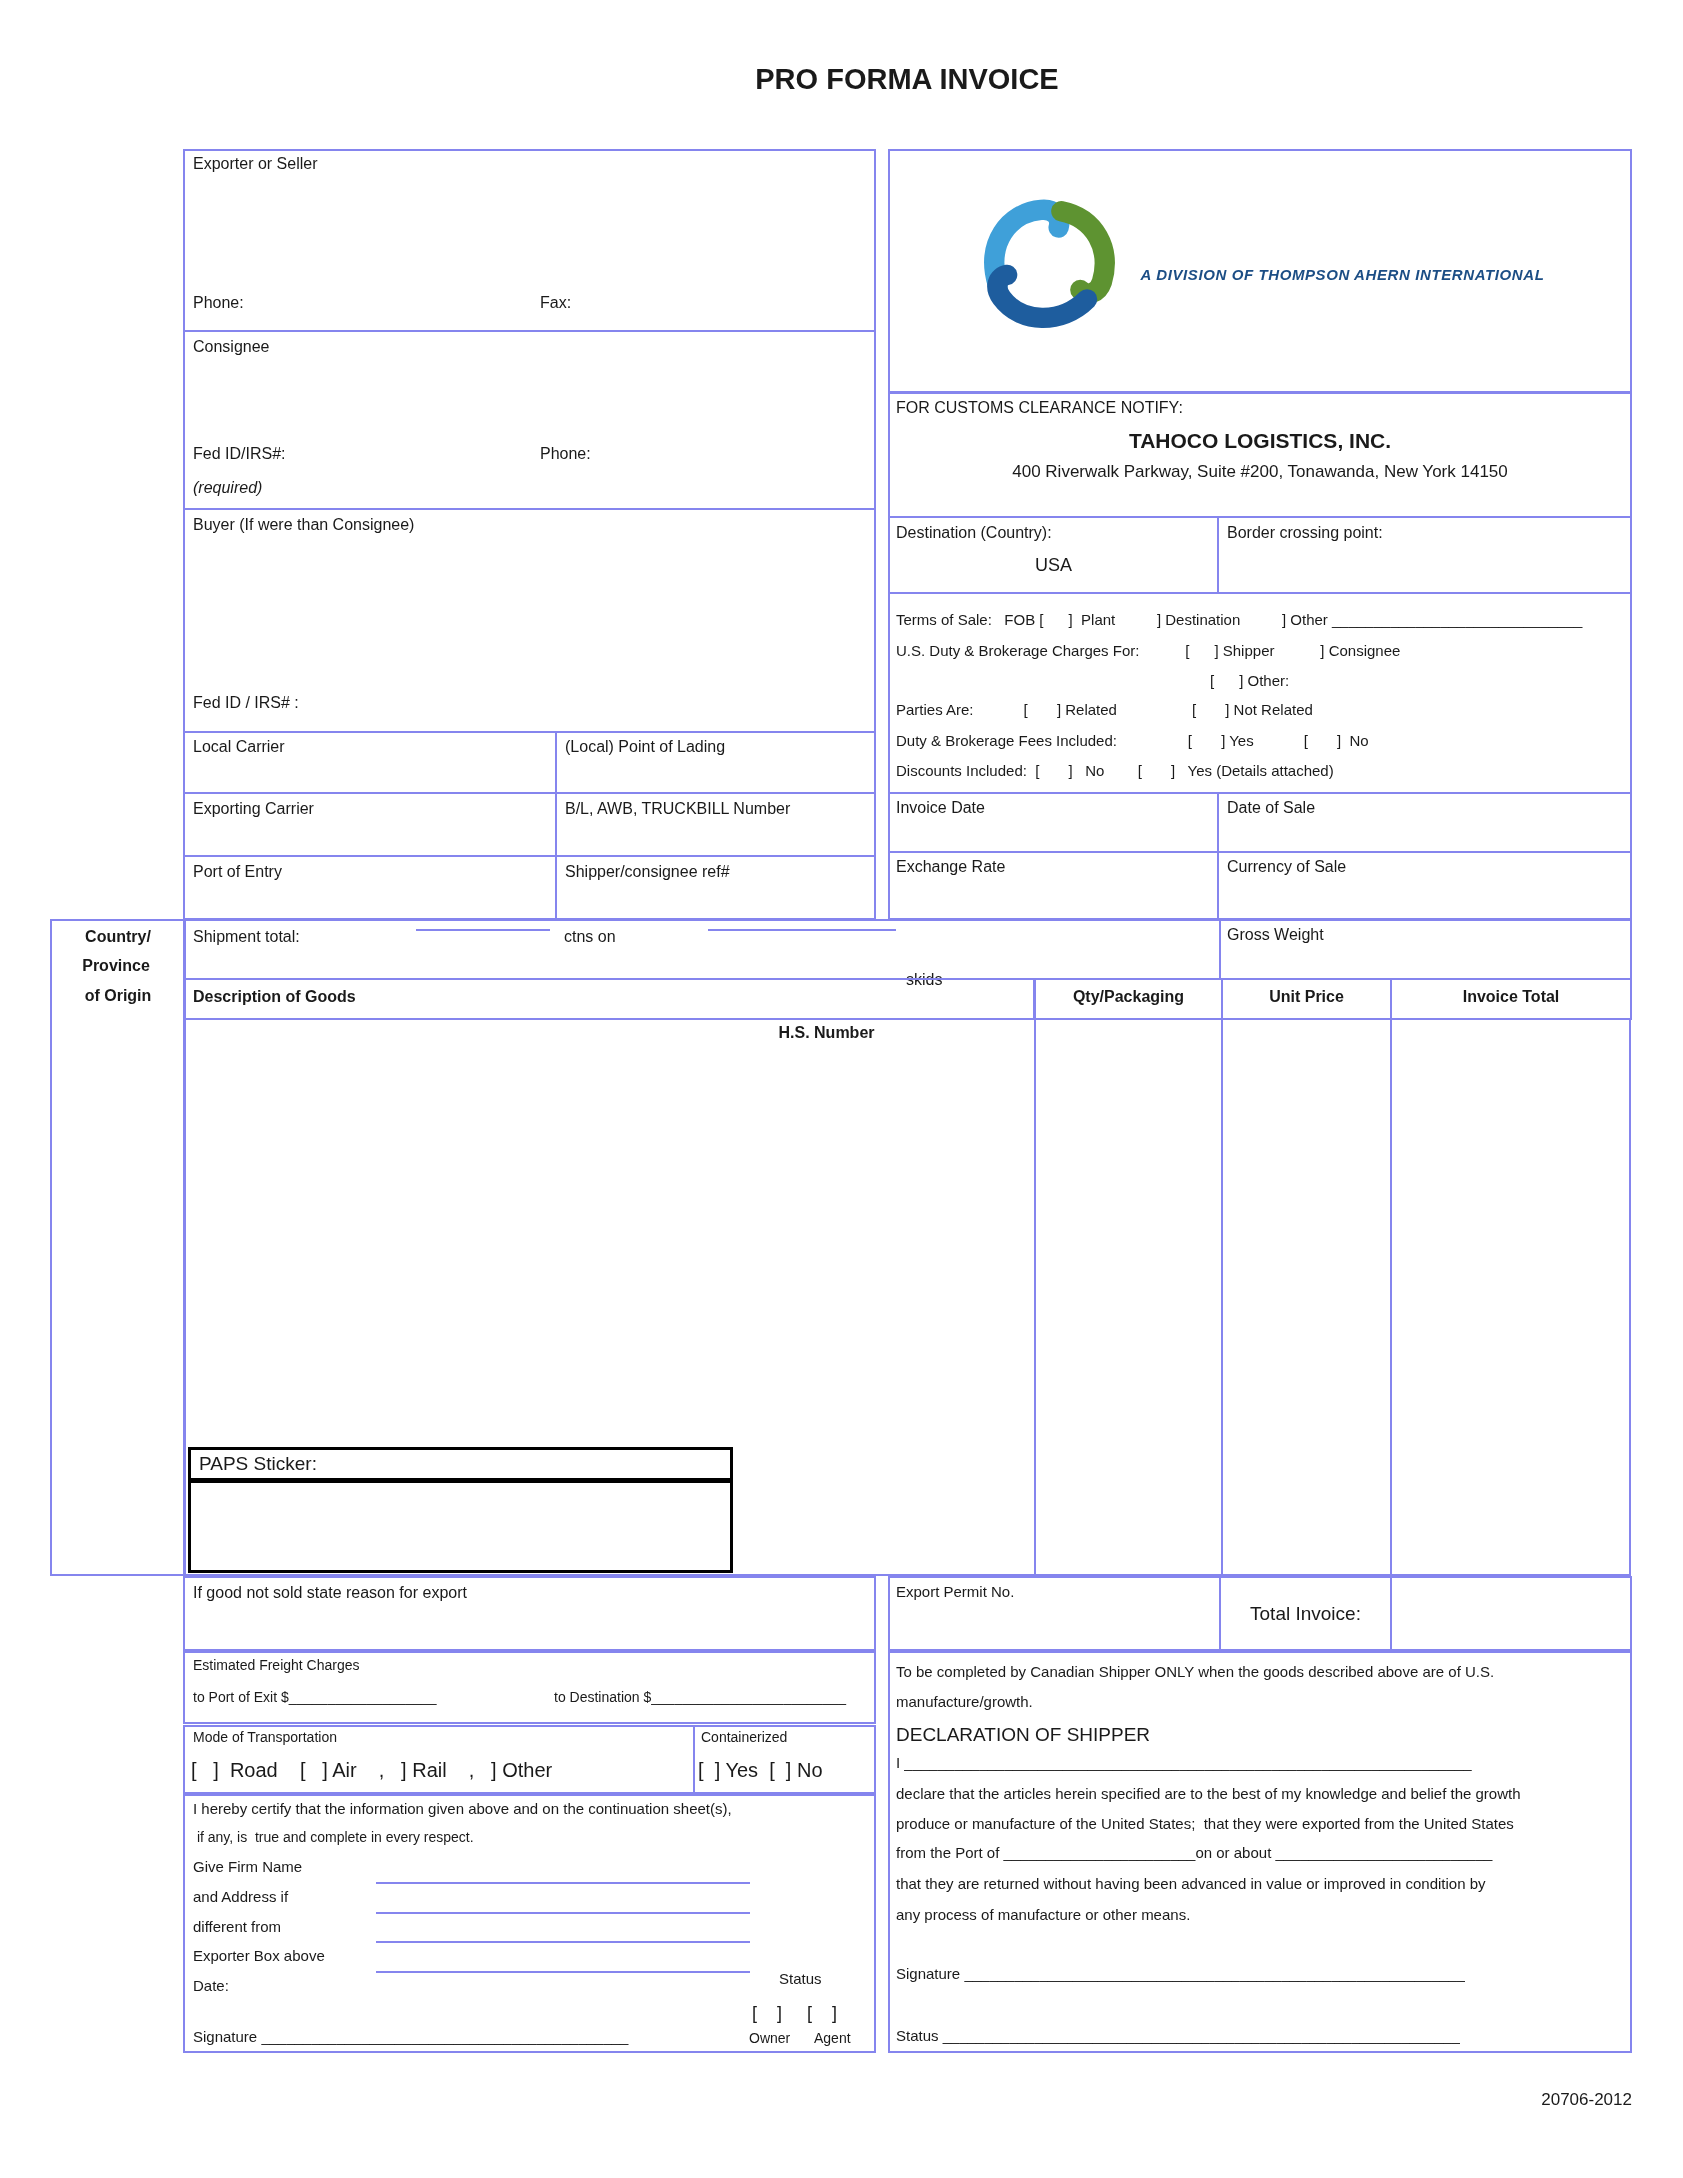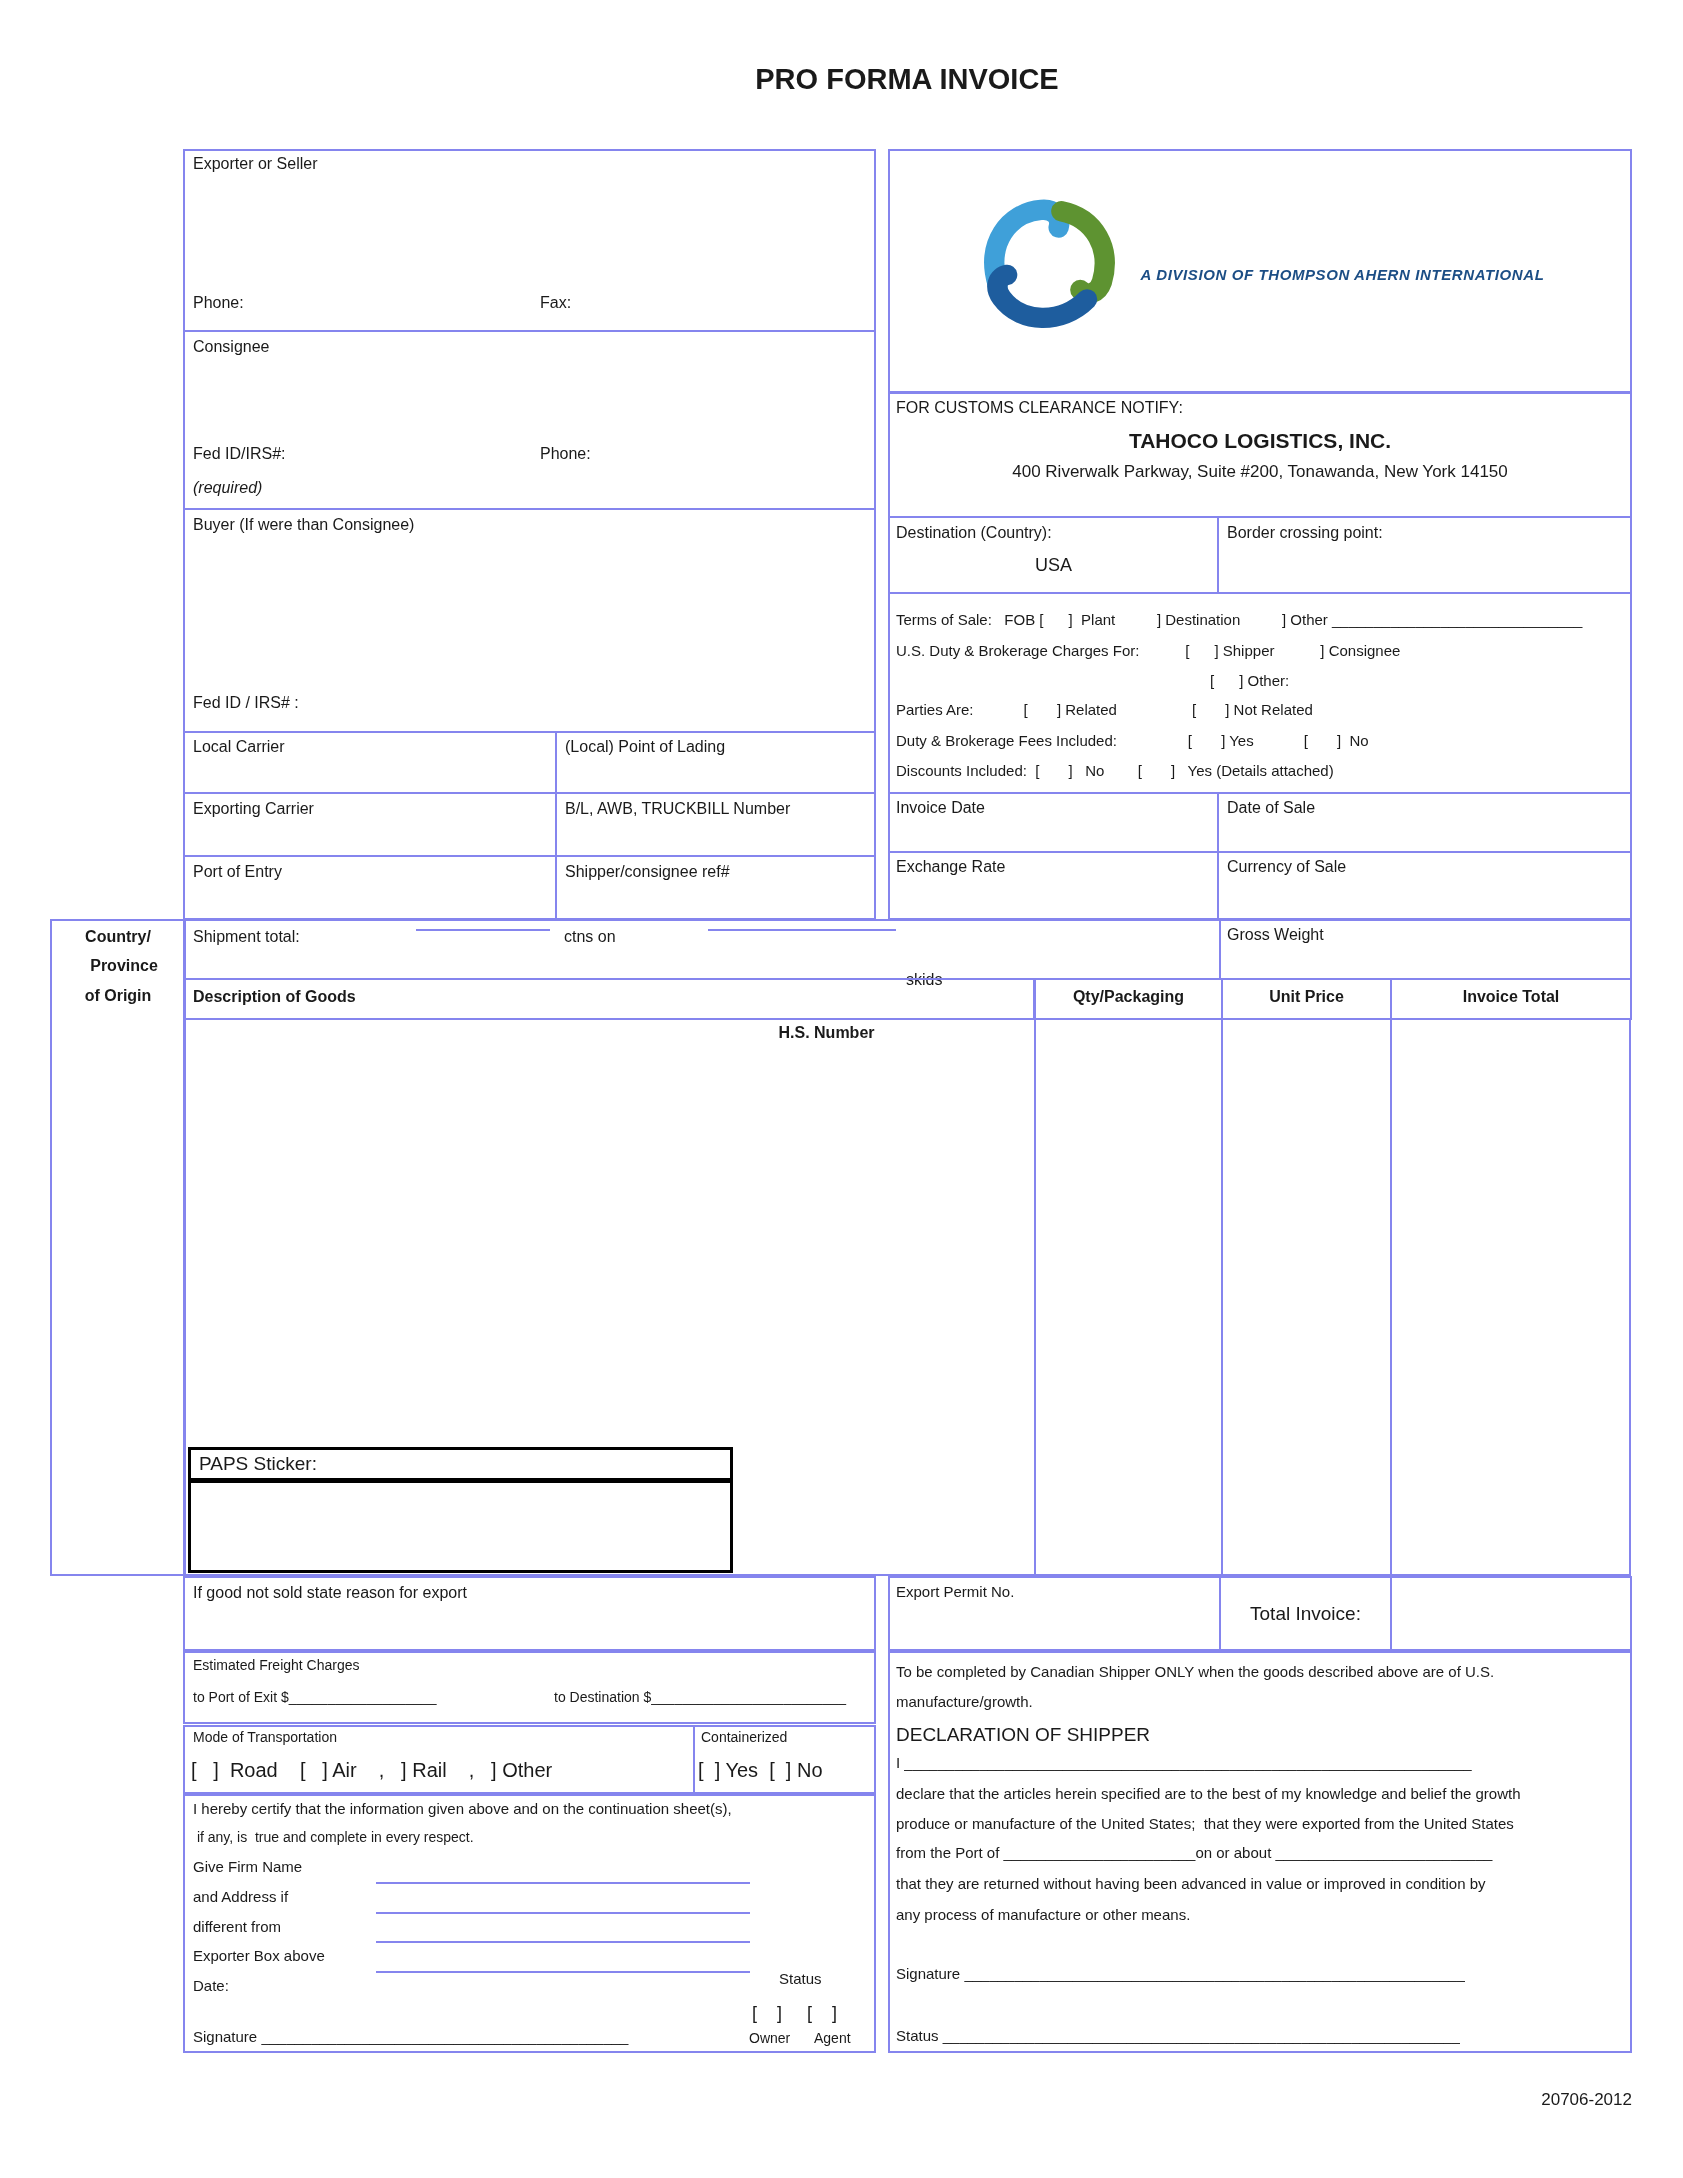--- a/index.html
+++ b/index.html
@@ -114,21 +114,21 @@
   <div class="box" style="left:1219px;top:919px;width:413px;height:61px;"></div>
   <div class="t" style="left:193px;top:927px;">Shipment total:</div>
   <div class="uline" style="left:416px;top:929px;width:134px;"></div>
   <div class="t" style="left:564px;top:927px;">ctns on</div>
   <div class="uline" style="left:708px;top:929px;width:188px;"></div>
   <div class="t" style="left:906px;top:970px;text-align:right;">skids</div>
   <div class="t" style="left:1227px;top:925px;">Gross Weight</div>
 
   <div class="box" style="left:50px;top:919px;width:136px;height:657px;"></div>
   <div class="t b ctr" style="left:50px;top:927px;width:136px;">Country/</div>
-  <div class="t b ctr" style="left:46px;top:956px;width:156px;">Province</div>
+  <div class="t b ctr" style="left:38px;top:956px;width:156px;">Province</div>
   <div class="t b ctr" style="left:50px;top:986px;width:136px;">of Origin</div>
 
   <div class="box" style="left:183px;top:978px;width:852px;height:42px;"></div>
   <div class="box" style="left:1034px;top:978px;width:189px;height:42px;"></div>
   <div class="box" style="left:1221px;top:978px;width:171px;height:42px;"></div>
   <div class="box" style="left:1390px;top:978px;width:242px;height:42px;"></div>
   <div class="t b" style="left:193px;top:987px;">Description of Goods</div>
   <div class="t b ctr" style="left:693px;top:987px;width:267px;margin-top:36px;">H.S. Number</div>
   <div class="t b ctr" style="left:1034px;top:987px;width:189px;">Qty/Packaging</div>
   <div class="t b ctr" style="left:1221px;top:987px;width:171px;">Unit Price</div>

